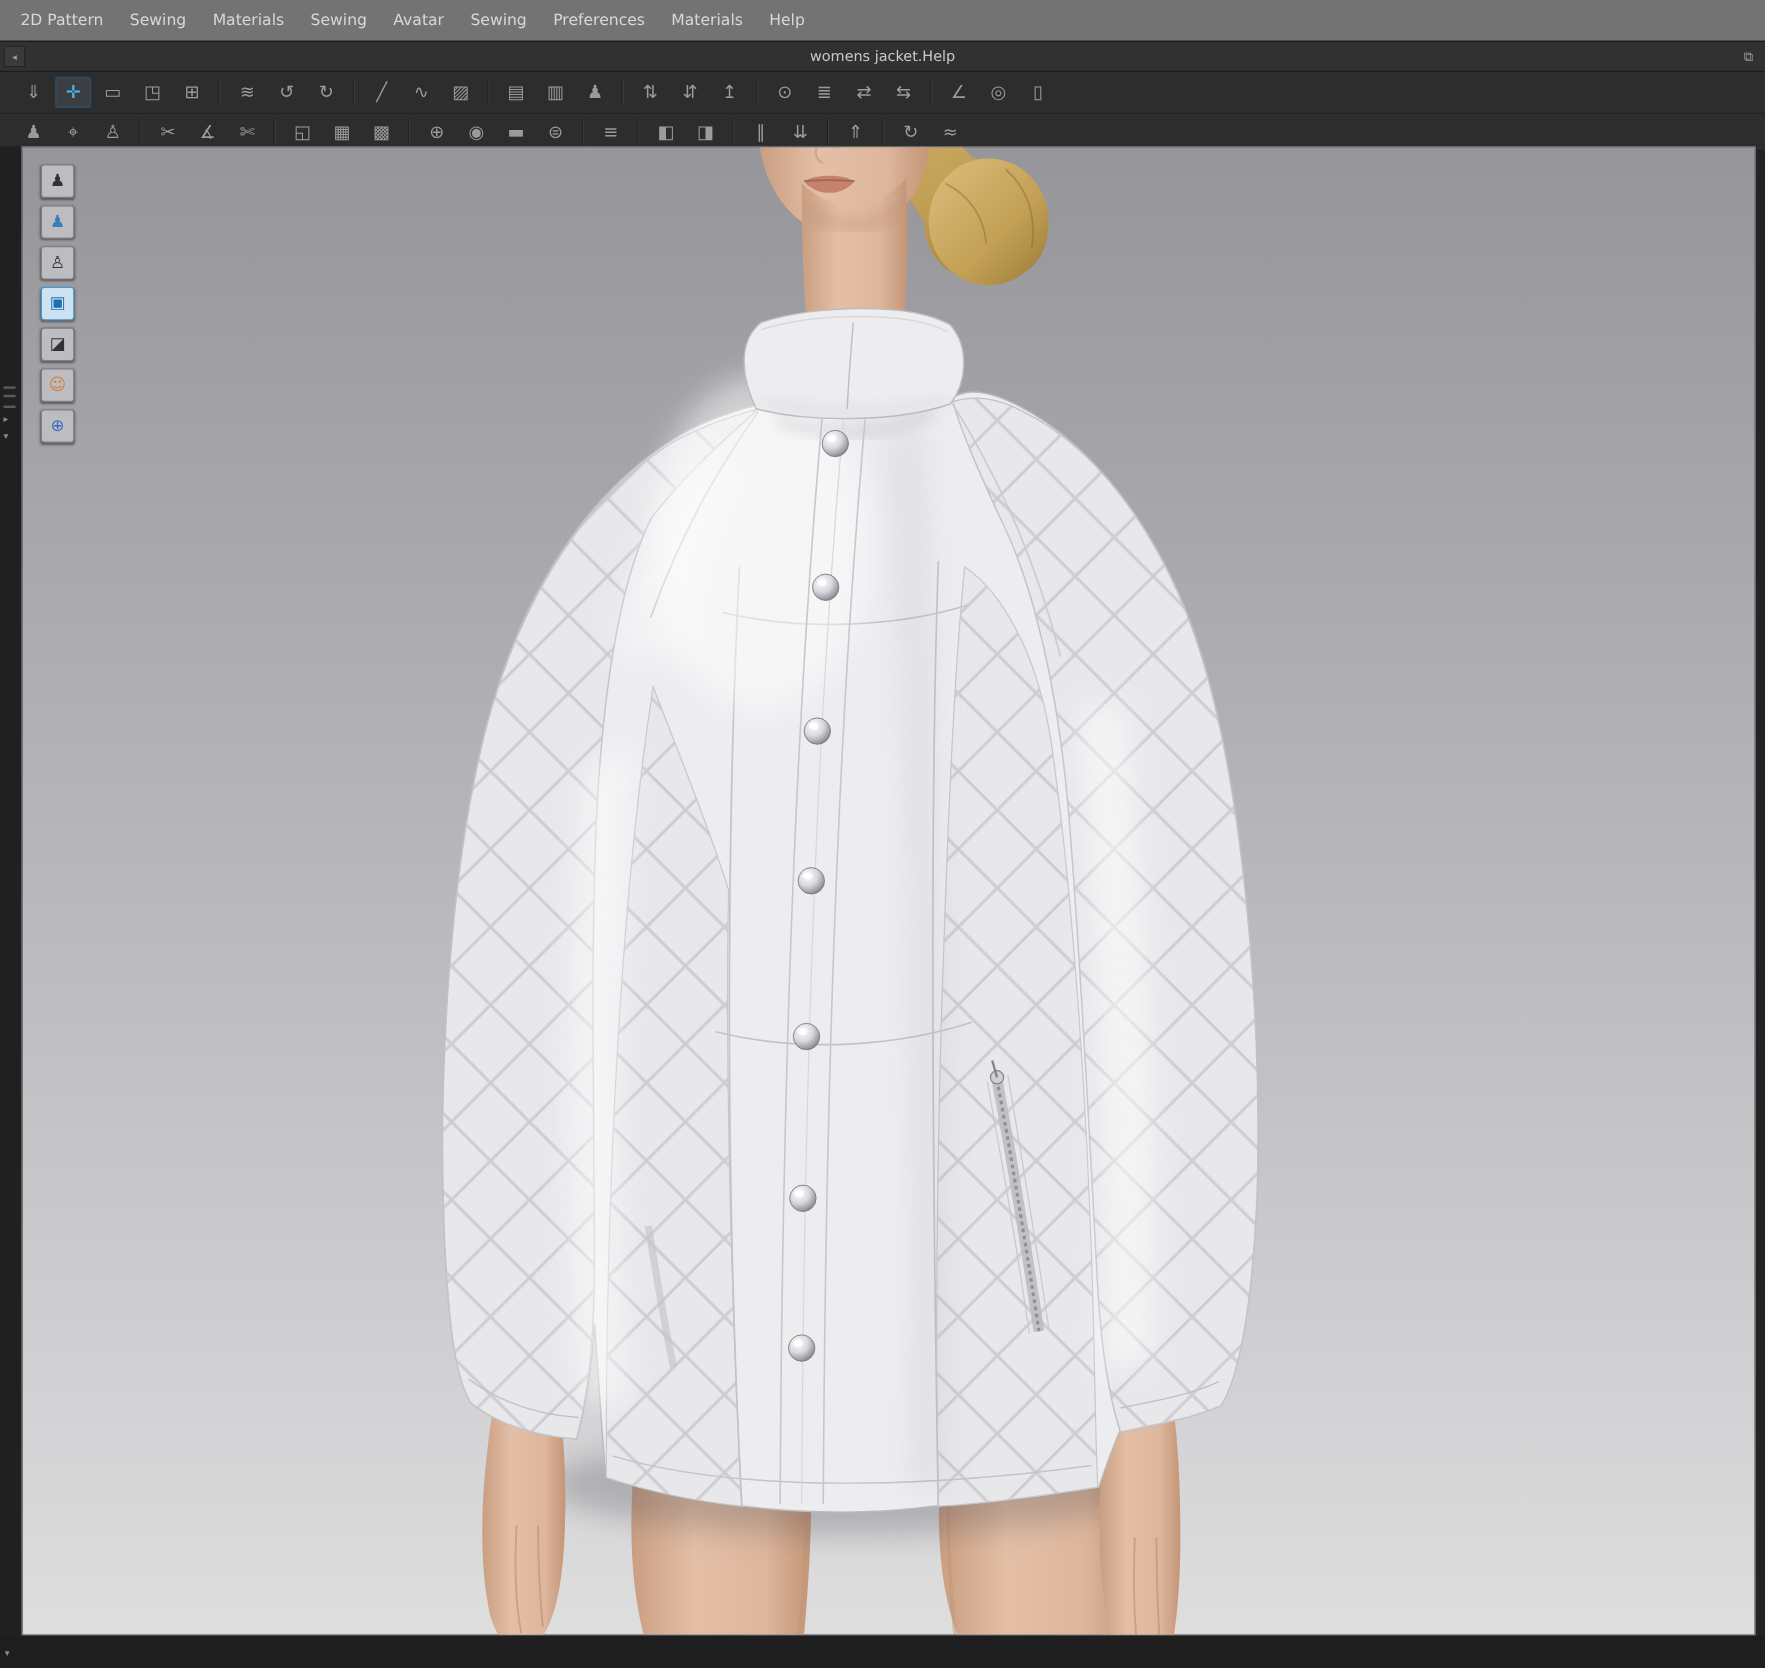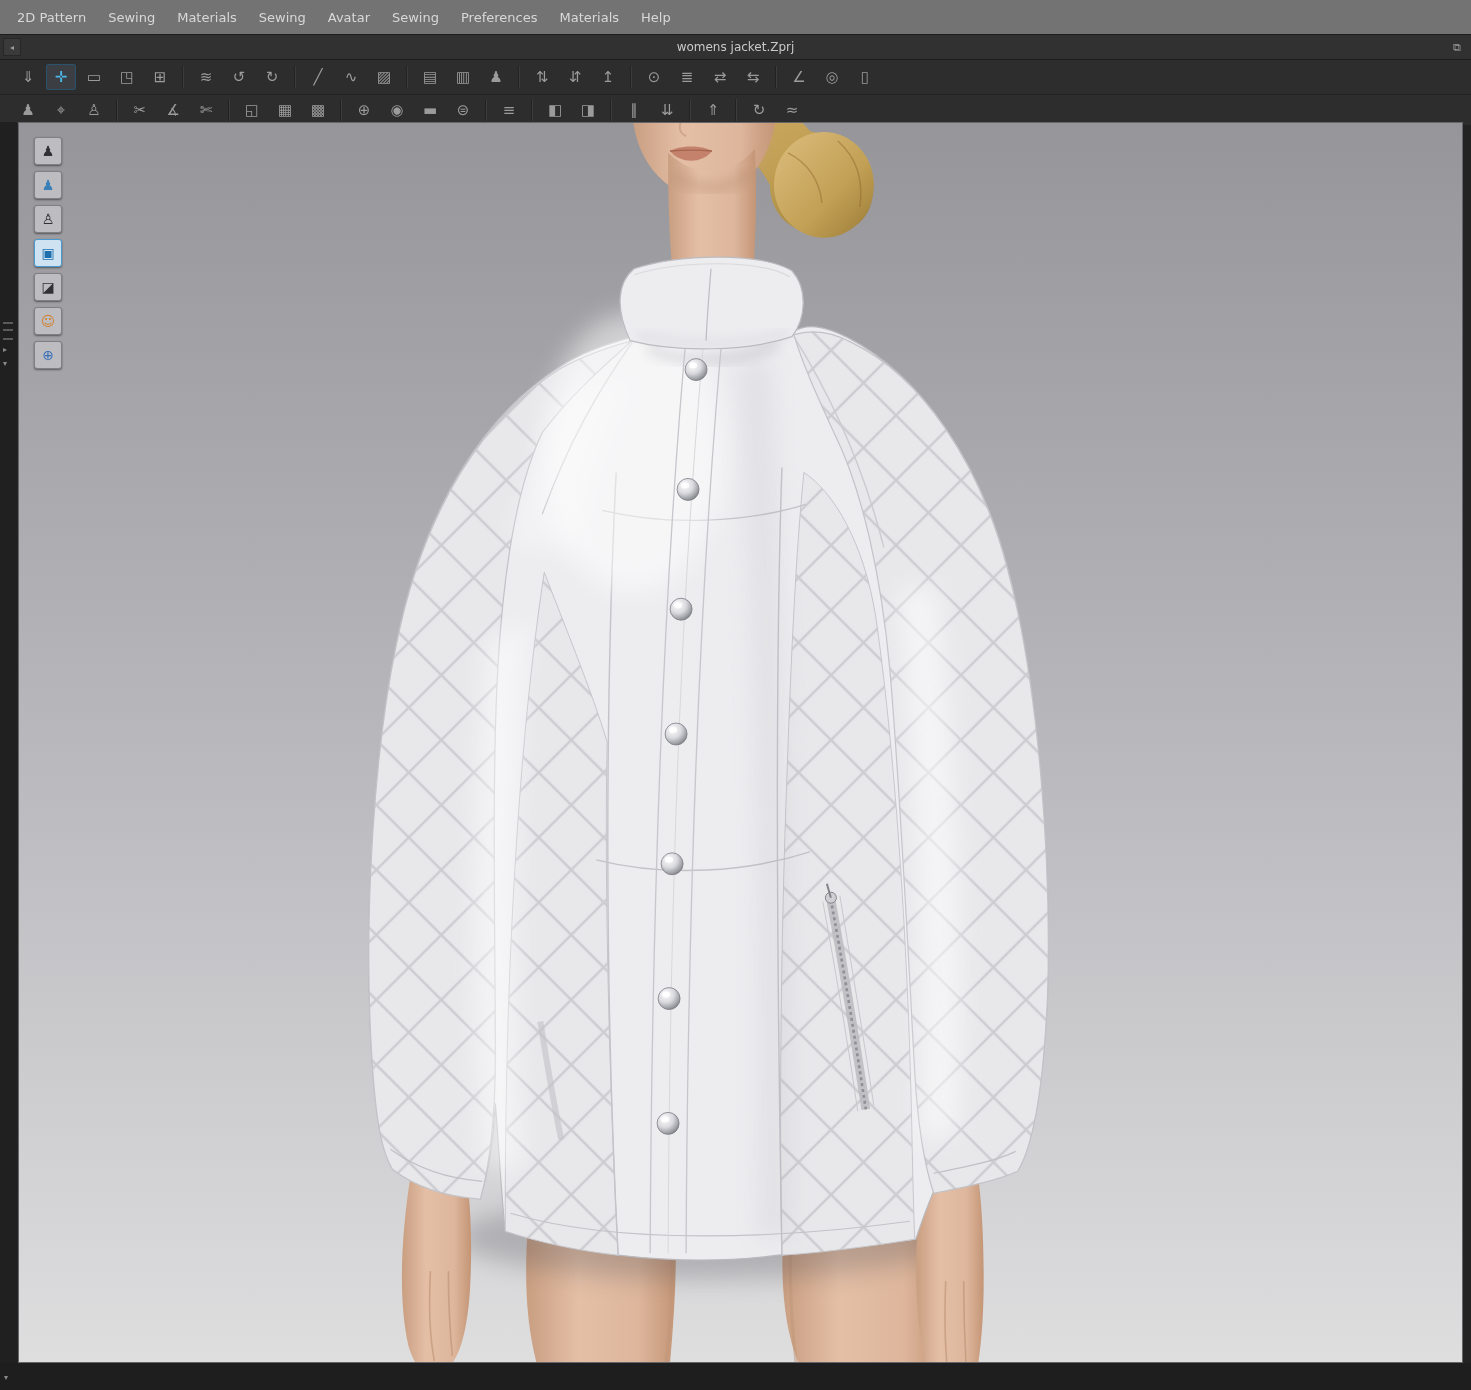--- a/index.html
+++ b/index.html
@@ -57,21 +57,21 @@
     <div class="menu-item">Sewing</div>
     <div class="menu-item">Avatar</div>
     <div class="menu-item">Sewing</div>
     <div class="menu-item">Preferences</div>
     <div class="menu-item">Materials</div>
     <div class="menu-item">Help</div>
   </div>
 
 <div class="tabbar">
   <div class="tab-side-btn">◂</div>
-  <div class="tab-title">womens jacket.Zprj</div>
+  <div class="tab-title">womens jacket.Help</div>
   <div class="tab-popout">⧉</div>
 </div>
 
 <div class="toolbar row1">
     <div class="tb-group">
       <div class="tb-btn">⇓</div>
       <div class="tb-btn active">✛</div>
       <div class="tb-btn">▭</div>
       <div class="tb-btn">◳</div>
       <div class="tb-btn">⊞</div>

